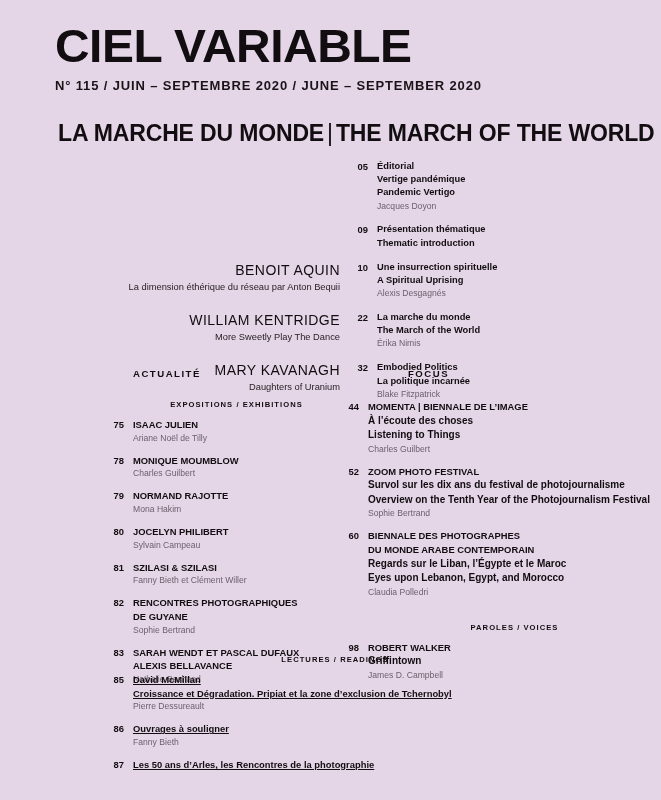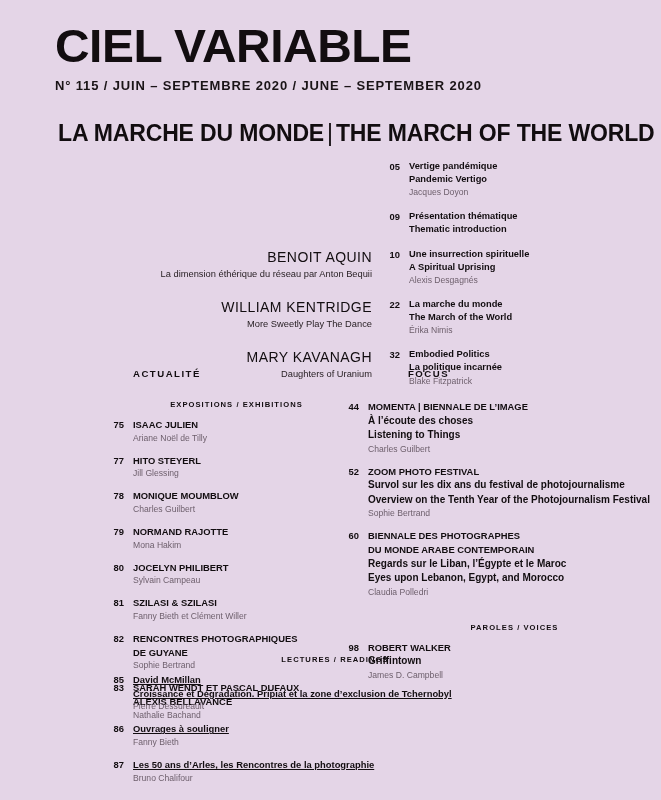--- a/index.html
+++ b/index.html
@@ -57,21 +57,20 @@
     font-weight: normal;
     padding: 0 3px;
   }
 
   
   .top-list {
     position: absolute;
     left: 0;
     top: 160px;
     width: 585px;
-    padding-left: 32px;
   }
   .top-entry {
     display: flex;
     align-items: flex-start;
     margin-bottom: 11px;
   }
   .top-left {
     width: 340px;
     text-align: right;
     padding-right: 0;
@@ -221,20 +220,21 @@
 
 <div class="top-list">
 
   <div class="top-entry">
     <div class="top-left">
       
       
     </div>
     <div class="top-num">05</div>
     <div class="top-body">
+      <div class="ln">Éditorial</div>
       <div class="ln">Vertige pandémique</div>
       <div class="ln">Pandemic Vertigo</div>
       <div class="byline">Jacques Doyon</div>
     </div>
   </div>
 
   <div class="top-entry">
     <div class="top-left">
       
       
@@ -298,27 +298,20 @@
     <div class="sub-header">EXPOSITIONS / EXHIBITIONS</div>
 
     <div class="entry">
       <div class="entry-num">75</div>
       <div class="entry-body">
         <div class="ttl">ISAAC JULIEN</div>
         <div class="by">Ariane Noël de Tilly</div>
       </div>
     </div>
 
-    <div class="entry">
-      <div class="entry-num">77</div>
-      <div class="entry-body">
-        <div class="ttl">HITO STEYERL</div>
-        <div class="by">Jill Glessing</div>
-      </div>
-    </div>
 
     <div class="entry">
       <div class="entry-num">78</div>
       <div class="entry-body">
         <div class="ttl">MONIQUE MOUMBLOW</div>
         <div class="by">Charles Guilbert</div>
       </div>
     </div>
 
     <div class="entry">
@@ -429,16 +422,15 @@
     <div class="entry-body">
       <div class="ttl">Ouvrages à souligner</div>
       <div class="by">Fanny Bieth</div>
     </div>
   </div>
 
   <div class="entry">
     <div class="entry-num">87</div>
     <div class="entry-body">
       <div class="ttl">Les 50 ans d’Arles, les Rencontres de la photographie</div>
-      <div class="by">Bruno Chalifour</div>
     </div>
   </div>
 </div>
 
 </body></html>

